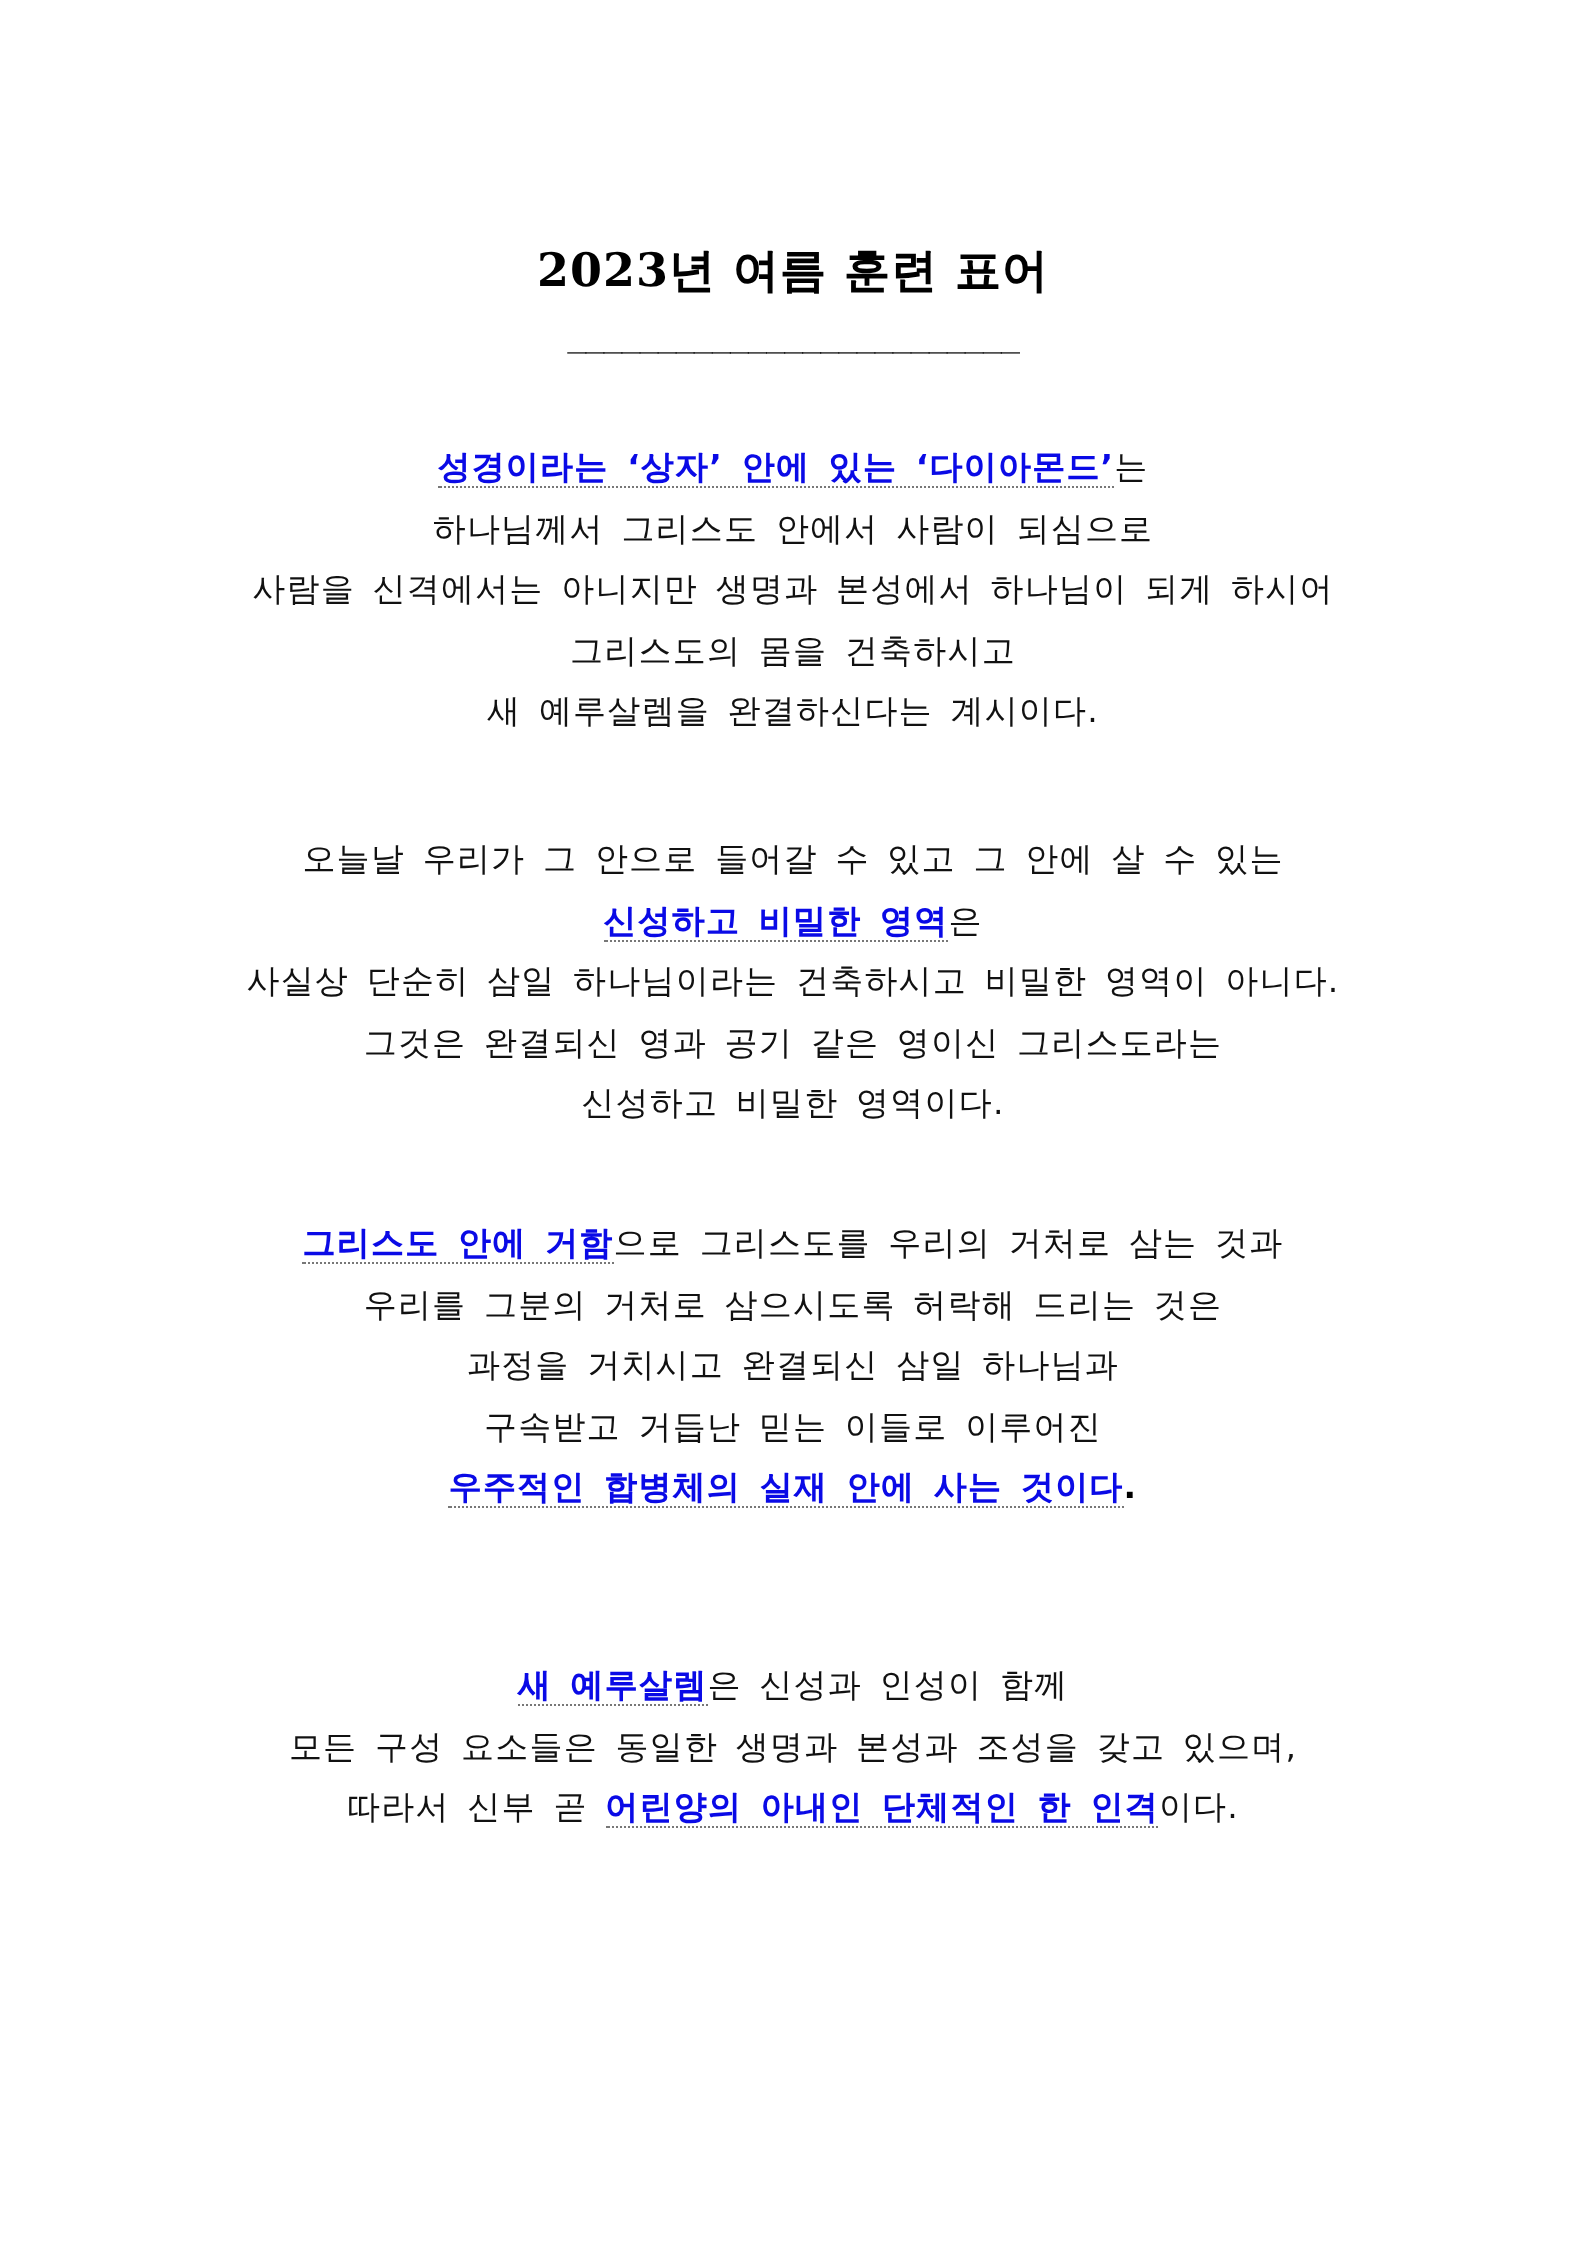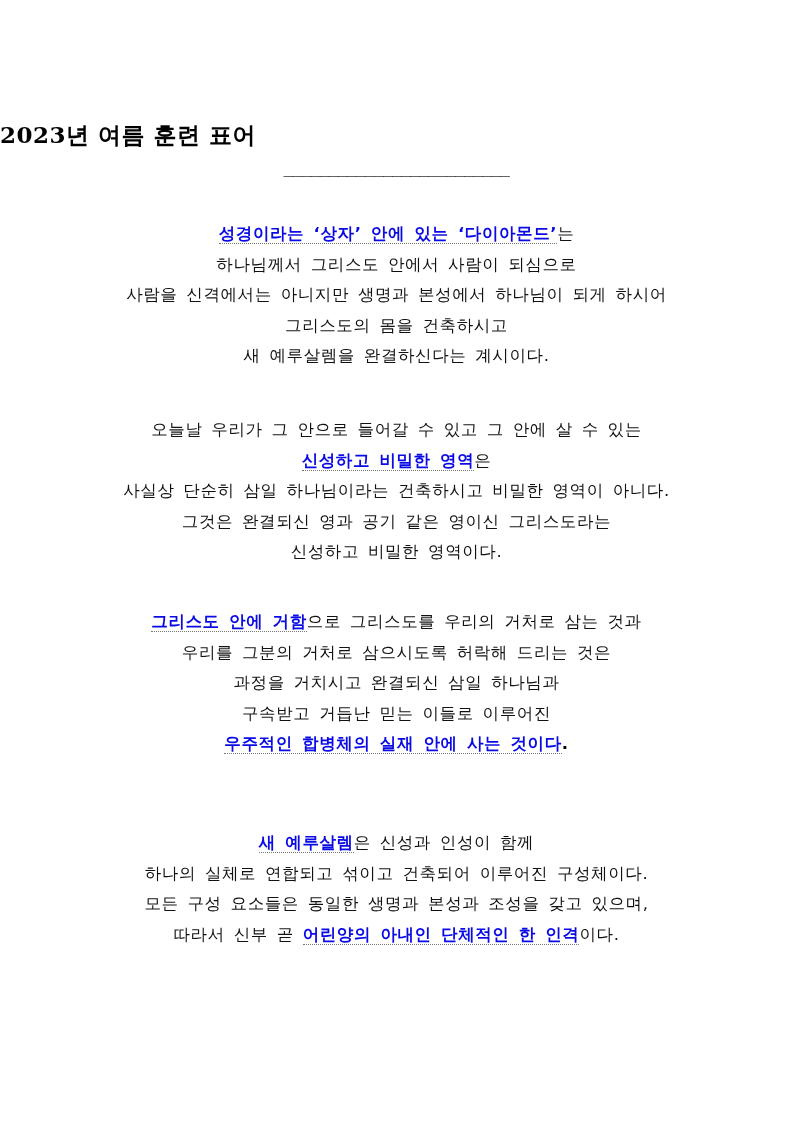--- a/index.html
+++ b/index.html
@@ -20,21 +20,21 @@
       left: 0;
       top: 0;
       width: 793px;
       height: 1121px;
     }
     .title {
       position: absolute;
       left: 0;
       width: 793px;
       top: 120px;
-      text-align: left;
+      text-align: center;
       font-family: "DejaVu Serif", "Liberation Serif", serif;
       font-weight: bold;
       font-size: 23px;
       letter-spacing: 0.5px;
       color: #000;
     }
     .rule {
       position: absolute;
       left: 0;
       width: 793px;
@@ -107,20 +107,19 @@
     <div class="line">구속받고 거듭난 믿는 이들로 이루어진</div>
     <div class="line">
       <span class="hl">우주적인 합병체의 실재 안에 사는 것이다</span><span class="dot-dark">.</span>
     </div>
   </div>
 
   <div class="para" style="top:828px;">
     <div class="line">
       <span class="hl">새 예루살렘</span><span>은 신성과 인성이 함께</span>
     </div>
-    <div class="line">하나의 실체로 연합되고 섞이고 건축되어 이루어진 구성체이다.</div>
     <div class="line">모든 구성 요소들은 동일한 생명과 본성과 조성을 갖고 있으며,</div>
     <div class="line">
       <span>따라서 신부 곧 </span><span class="hl">어린양의 아내인 단체적인 한 인격</span><span>이다.</span>
     </div>
   </div>
 
 </div>
 
 </body></html>

